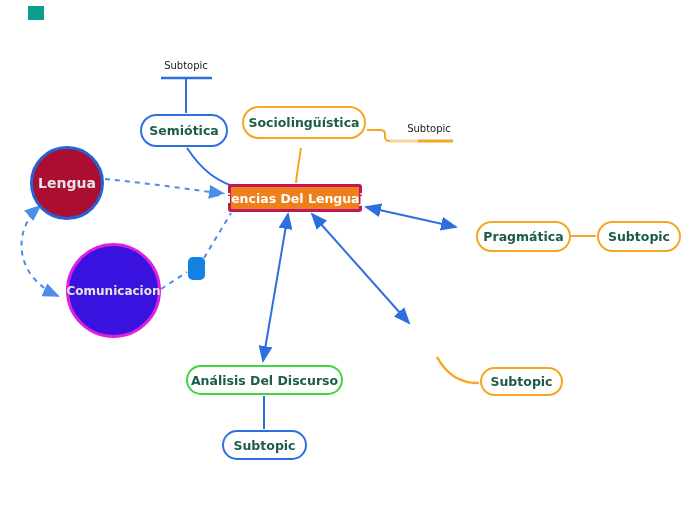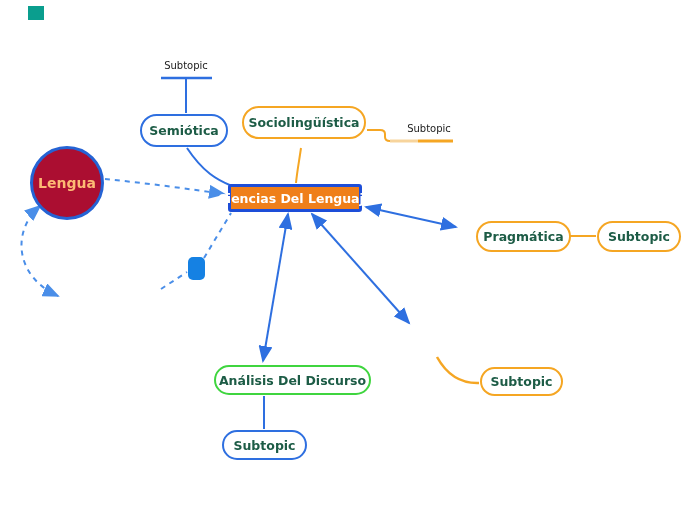--- a/index.html
+++ b/index.html
@@ -9,27 +9,27 @@
     border-radius:28px;
   }
   .edges{position:absolute;left:0;top:0;width:696px;height:520px;}
   .node{
     position:absolute;display:flex;align-items:center;justify-content:center;
     box-sizing:border-box;background:#ffffff;white-space:nowrap;
     color:#1d5c46;font-weight:bold;font-size:12.5px;cursor:pointer;
   }
   .pill{border-radius:18px;border:2px solid #2e6fe0;}
   .pill.orange{border-color:#f5a623;}
-  .pill.green{border-color:#3fd53f;margin-left:28px;}
+  .pill.green{border-color:#3fd53f;}
   .pill.yellowgreen{border-color:#d6e93d;}
   .central{
-    background:#ef7f1a;border:3px solid #1d4ed8;border-radius:3px;
+    background:#ef7f1a;border:3px solid #be185d;border-radius:3px;
     color:#ffffff;font-size:12.5px;
   }
-  .circle{border-radius:50%;color:#fdba74;text-align:center;}
+  .circle{border-radius:50%;color:#e5e5e5;text-align:center;}
   .circle.lengua{background:#ab0e31;border:3px solid #2563d4;font-size:14px;}
   .circle.comunicacion{background:#3a12e0;border:3px solid #df1fdf;font-size:12px;}
   .floating-label{
     position:absolute;color:#222222;font-size:10px;font-weight:normal;
     text-align:center;
   }
   .handle{
     position:absolute;width:17px;height:23px;border-radius:5px;background:#1581e3;cursor:grab;
   }
   .corner-square{position:absolute;left:28px;top:6px;width:16px;height:14px;background:#0a9e8e;}
@@ -99,20 +99,23 @@
   </div>
 
   <div class="node central" style="left:228px;top:184px;width:134px;height:28px;">
     <span>Ciencias Del Lenguaje</span>
   </div>
 
   <div class="node circle lengua" style="left:30px;top:146px;width:74px;height:74px;">
     <span>Lengua</span>
   </div>
 
+  <div class="node circle comunicacion" style="left:66px;top:243px;width:95px;height:95px;">
+    <span>Comunicacion</span>
+  </div>
 
   <div class="handle" style="left:188px;top:257px;"></div>
 
   <div class="node pill orange" style="left:460px;top:221px;width:95px;height:31px;margin-left:16px;">
     <span>Pragmática</span>
   </div>
 
   <div class="node pill orange" style="left:597px;top:221px;width:84px;height:31px;">
     <span>Subtopic</span>
   </div>

